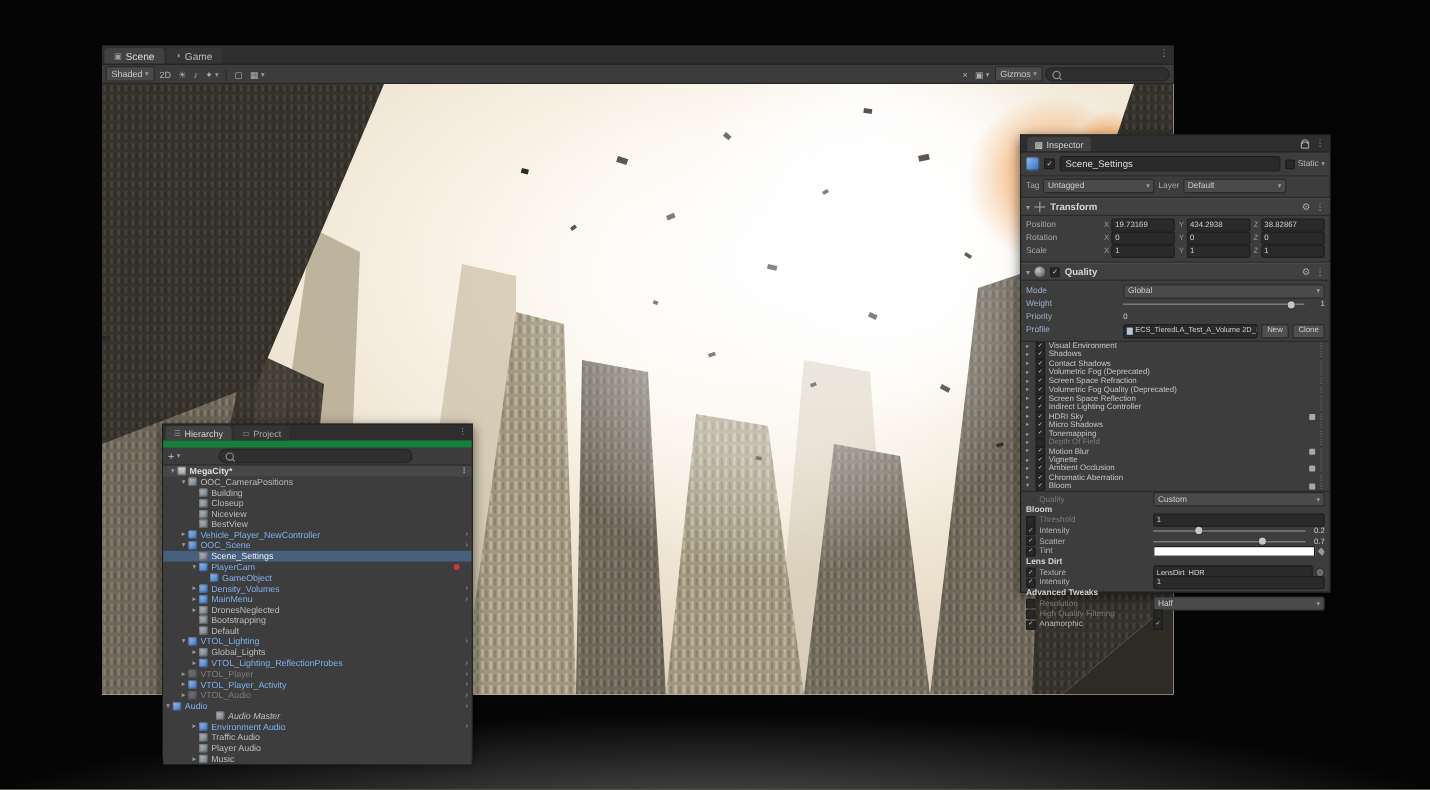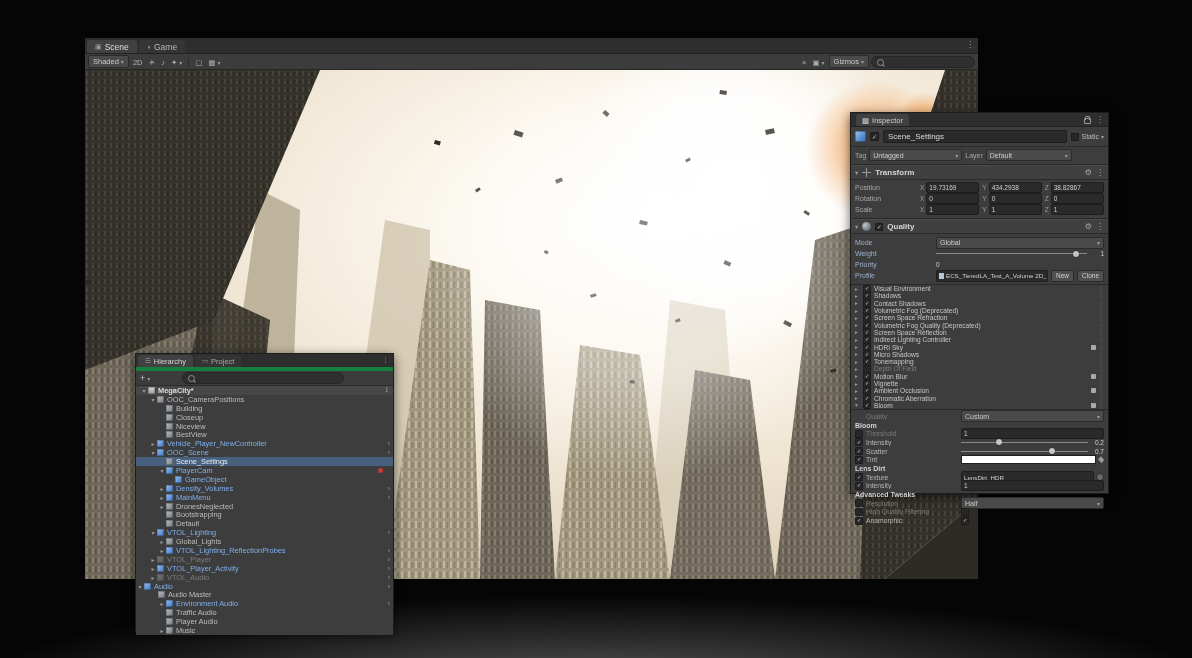--- a/index.html
+++ b/index.html
@@ -27,21 +27,21 @@
   .st-flat{display:flex;align-items:center;gap:2px;height:11px;padding:0 2px;font-size:7.5px;color:#b0b0b0;}
   .caret{font-size:6px;color:#9a9a9a;}
   .sep{width:1px;height:10px;background:#2c2c2c;margin:0 2px;}
   .search-pill{display:flex;align-items:center;gap:3px;background:#2f2f2f;border:1px solid #252525;border-radius:6px;height:10px;width:92px;padding:0 5px;}
   .mag{width:5px;height:5px;border:1px solid #8d8d8d;border-radius:50%;position:relative;flex:0 0 auto;}
   .mag:after{content:"";position:absolute;width:3px;height:1px;background:#8d8d8d;transform:rotate(45deg);left:4px;top:5px;}
   .scene-view{position:relative;width:893px;height:509px;overflow:hidden;background:#e9e0cf;}
   .scene-view svg{display:block;}
   
   .panel{position:absolute;background:#3d3d3d;border:1px solid #1d1d1d;box-shadow:0 3px 10px rgba(0,0,0,.6);}
-  .ptabbar{height:13px;background:#2e2e2e;display:flex;align-items:flex-end;border-bottom:4px solid #15803d;position:relative;}
+  .ptabbar{height:13px;background:#2e2e2e;display:flex;align-items:flex-end;border-bottom:6px solid #15803d;position:relative;}
   .ptab{height:12px;display:flex;align-items:center;gap:3px;padding:0 7px;font-size:7.5px;color:#a8a8a8;background:#343434;margin-left:2px;border-radius:3px 3px 0 0;}
   .ptab.active{background:#414141;color:#d6d6d6;}
   .ptab .glyph{font-size:6.5px;color:#8f8f8f;}
   
   .hier{left:135px;top:353px;width:257px;height:277px;z-index:5;}
   .h-toolbar{height:14px;background:#3c3c3c;border-bottom:1px solid #2a2a2a;display:flex;align-items:center;padding:0 4px;gap:4px;}
   .plus-btn{display:flex;align-items:center;gap:2px;color:#c5c5c5;font-size:9px;}
   .h-tree{overflow:hidden;height:249px;background:#3d3d3d;}
   .h-row{display:flex;align-items:center;height:8.9px;font-size:7.4px;color:#bdbdbd;white-space:nowrap;position:relative;}
   .h-row.selected{background:#46607e;color:#e8eef6;}
@@ -383,21 +383,21 @@
         <div class="obj-icon"></div>
         <div style="overflow: hidden;">VTOL_Audio</div>
         <div class="right-adorn">›</div>
       </div>
       <div class="h-row prefab-text" style="padding-left: 0;">
         <div class="fold">▾</div>
         <div class="obj-icon prefab"></div>
         <div style="overflow: hidden;">Audio</div>
         <div class="right-adorn">›</div>
       </div>
-      <div class="h-row" style="padding-left: 14px;">
+      <div class="h-row" style="padding-left: 36px; font-style: italic;">
         <div class="fold"></div>
         <div class="obj-icon"></div>
         <div style="overflow: hidden;">Audio Master</div>
       </div>
       <div class="h-row prefab-text" style="padding-left: 22px;">
         <div class="fold">▸</div>
         <div class="obj-icon prefab"></div>
         <div style="overflow: hidden;">Environment Audio</div>
         <div class="right-adorn">›</div>
       </div>

